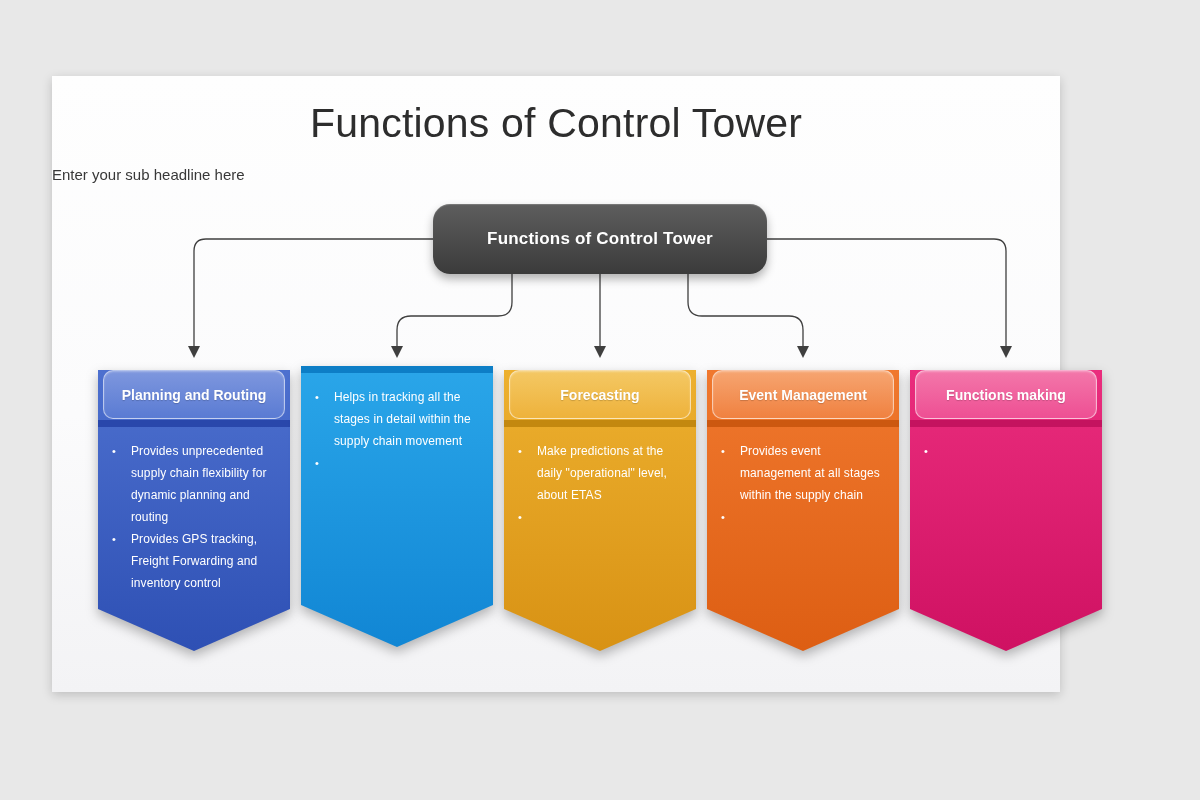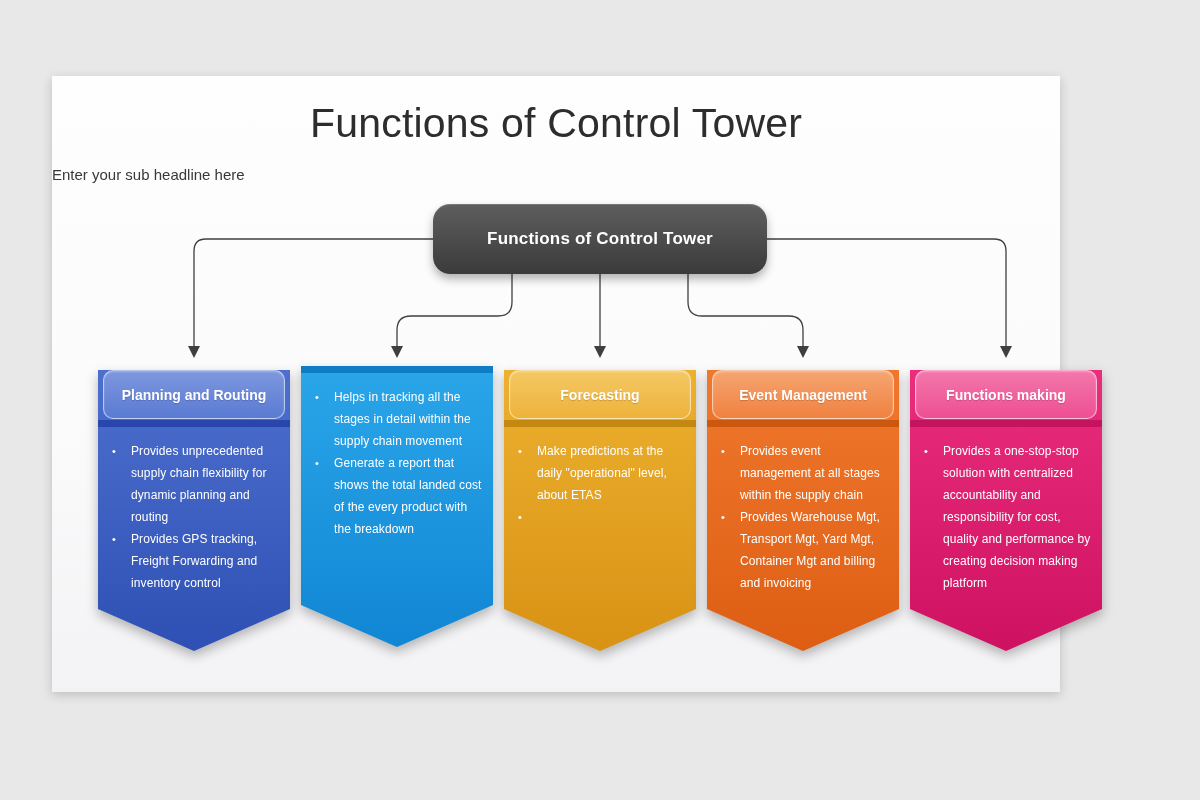--- a/index.html
+++ b/index.html
@@ -159,21 +159,20 @@
       <div class="card-wrap">
     <div class="card" style="--band-top: #62c0f1; --band-bottom: #2fa9ea; --body-top: #2aa6e9; --body-bottom: #1186d4; --fold: #0d7ec6;">
       <div class="fold"></div>
       <ul class="bullets">
             <li>
     <span class="dot">•</span>
     <span class="btext">Helps in tracking all the stages in detail within the supply chain movement</span>
   </li>
             <li>
     <span class="dot">•</span>
-    <span class="btext">Generate a report that shows the total landed cost of the every product with the breakdown</span>
   </li>
           </ul>
     </div>
   </div>
       <div class="card-wrap">
     <div class="card" style="--band-top: #f4c864; --band-bottom: #eeb23b; --body-top: #edb02f; --body-bottom: #d89214; --fold: #c3880f;">
       <div class="band">
         <span class="band-label">Forecasting</span>
       </div>
       <div class="fold"></div>
@@ -194,34 +193,32 @@
         <span class="band-label">Event Management</span>
       </div>
       <div class="fold"></div>
       <ul class="bullets">
             <li>
     <span class="dot">•</span>
     <span class="btext">Provides event management at all stages within the supply chain</span>
   </li>
             <li>
     <span class="dot">•</span>
-    <span class="btext">Provides Warehouse Mgt, Transport Mgt, Yard Mgt, Container Mgt and billing and invoicing</span>
   </li>
           </ul>
     </div>
   </div>
       <div class="card-wrap">
     <div class="card" style="--band-top: #f377aa; --band-bottom: #ee4f93; --body-top: #ea2d7d; --body-bottom: #cf1162; --fold: #c4135f;">
       <div class="band">
         <span class="band-label">Functions making</span>
       </div>
       <div class="fold"></div>
       <ul class="bullets">
             <li>
     <span class="dot">•</span>
-    <span class="btext">Provides a one-stop-stop solution with centralized accountability and responsibility for cost, quality and performance by creating decision making platform</span>
   </li>
           </ul>
     </div>
   </div>
     </div>
 
 </div>
 
 </body></html>

